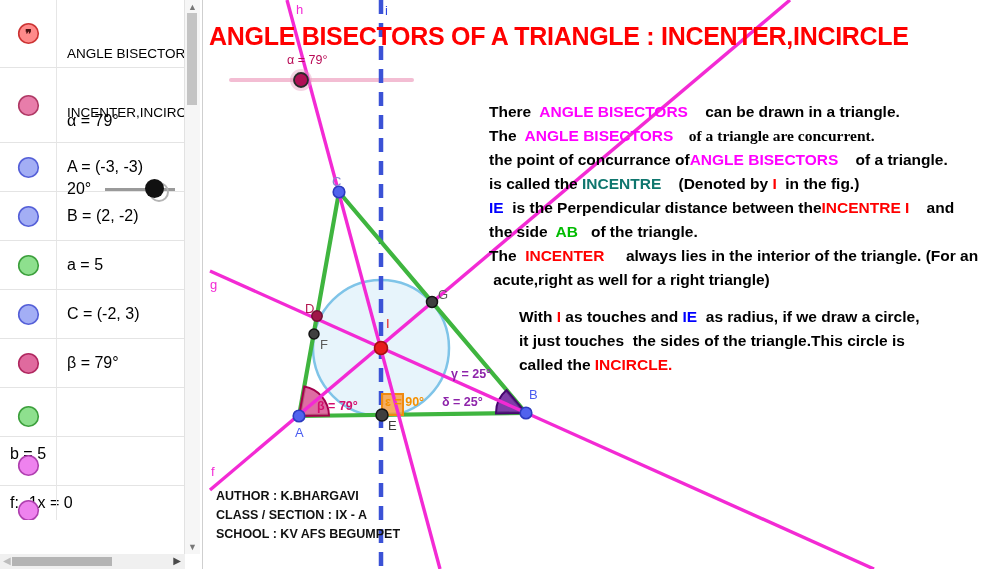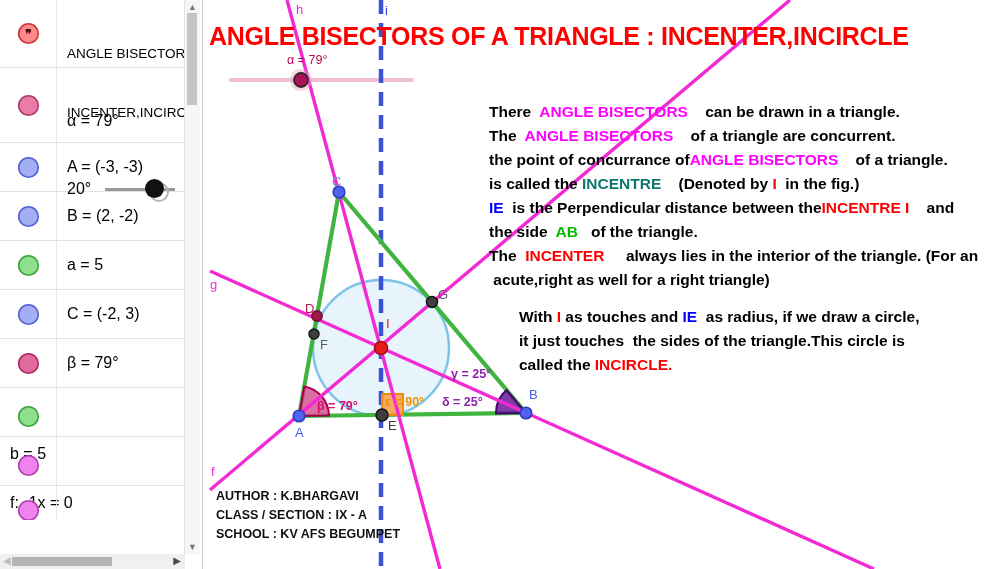--- a/index.html
+++ b/index.html
@@ -98,21 +98,21 @@
   <div class="lbl" style="left:529px;top:387px;color:#4a5cf0;">B</div>
   <div class="lbl" style="left:332px;top:174px;color:#8787cf;">C</div>
   <div class="lbl" style="left:305px;top:301px;color:#b31550;">D</div>
   <div class="lbl" style="left:388px;top:418px;color:#3c3c3c;">E</div>
   <div class="lbl" style="left:320px;top:337px;color:#5a5a5a;">F</div>
   <div class="lbl" style="left:438px;top:287px;color:#5a5a5a;">G</div>
   <div class="lbl" style="left:386px;top:316px;color:#e81c1c;">I</div>
 
   <div class="textblock" style="left:489px;top:100px;">
     <div class="rline"><span style="color: rgb(0, 0, 0);">There  </span><span style="color: rgb(255, 0, 255);">ANGLE BISECTORS</span><span style="color: rgb(0, 0, 0);">    can be drawn in a triangle.</span></div>
-    <div class="rline"><span style="color: rgb(0, 0, 0);">The  </span><span style="color: rgb(255, 0, 255);">ANGLE BISECTORS</span><span style="color: rgb(0, 0, 0);">    of a triangle are concurrent.</span></div>
+    <div class="rline"><span style="color: rgb(0, 0, 0);">The  </span><span style="color: rgb(255, 0, 255);">ANGLE BISECTORS</span><span style="color: rgb(0, 0, 0); font-family: Liberation Serif, serif;">    of a triangle are concurrent.</span></div>
     <div class="rline"><span style="color: rgb(0, 0, 0);">the point of concurrance of</span><span style="color: rgb(255, 0, 255);">ANGLE BISECTORS</span><span style="color: rgb(0, 0, 0);">    of a triangle.</span></div>
     <div class="rline"><span style="color: rgb(0, 0, 0);">is called the </span><span style="color: #0f766e;">INCENTRE</span><span style="color: rgb(0, 0, 0);">    (Denoted by </span><span style="color: rgb(255, 0, 0);">I</span><span style="color: rgb(0, 0, 0);">  in the fig.)</span></div>
     <div class="rline"><span style="color: rgb(0, 0, 255);">IE</span><span style="color: rgb(0, 0, 0);">  is the Perpendicular distance between the</span><span style="color: rgb(255, 0, 0);">INCENTRE I</span><span style="color: rgb(0, 0, 0);">    and</span></div>
     <div class="rline"><span style="color: rgb(0, 0, 0);">the side  </span><span style="color: rgb(0, 187, 0);">AB</span><span style="color: rgb(0, 0, 0);">   of the triangle.</span></div>
     <div class="rline"><span style="color: rgb(0, 0, 0);">The  </span><span style="color: rgb(255, 0, 0);">INCENTER</span><span style="color: rgb(0, 0, 0);">     always lies in the interior of the triangle. (For an</span></div>
     <div class="rline"><span style="color: rgb(0, 0, 0);"> acute,right as well for a right triangle)</span></div>
   </div>
   <div class="textblock" style="left:519px;top:305px;">
     <div class="rline"><span style="color: rgb(0, 0, 0);">With </span><span style="color: rgb(255, 0, 0);">I</span><span style="color: rgb(0, 0, 0);"> as touches and </span><span style="color: rgb(0, 0, 255);">IE</span><span style="color: rgb(0, 0, 0);">  as radius, if we draw a circle,</span></div>
     <div class="rline"><span style="color: rgb(0, 0, 0);">it just touches  the sides of the triangle.This circle is</span></div>

